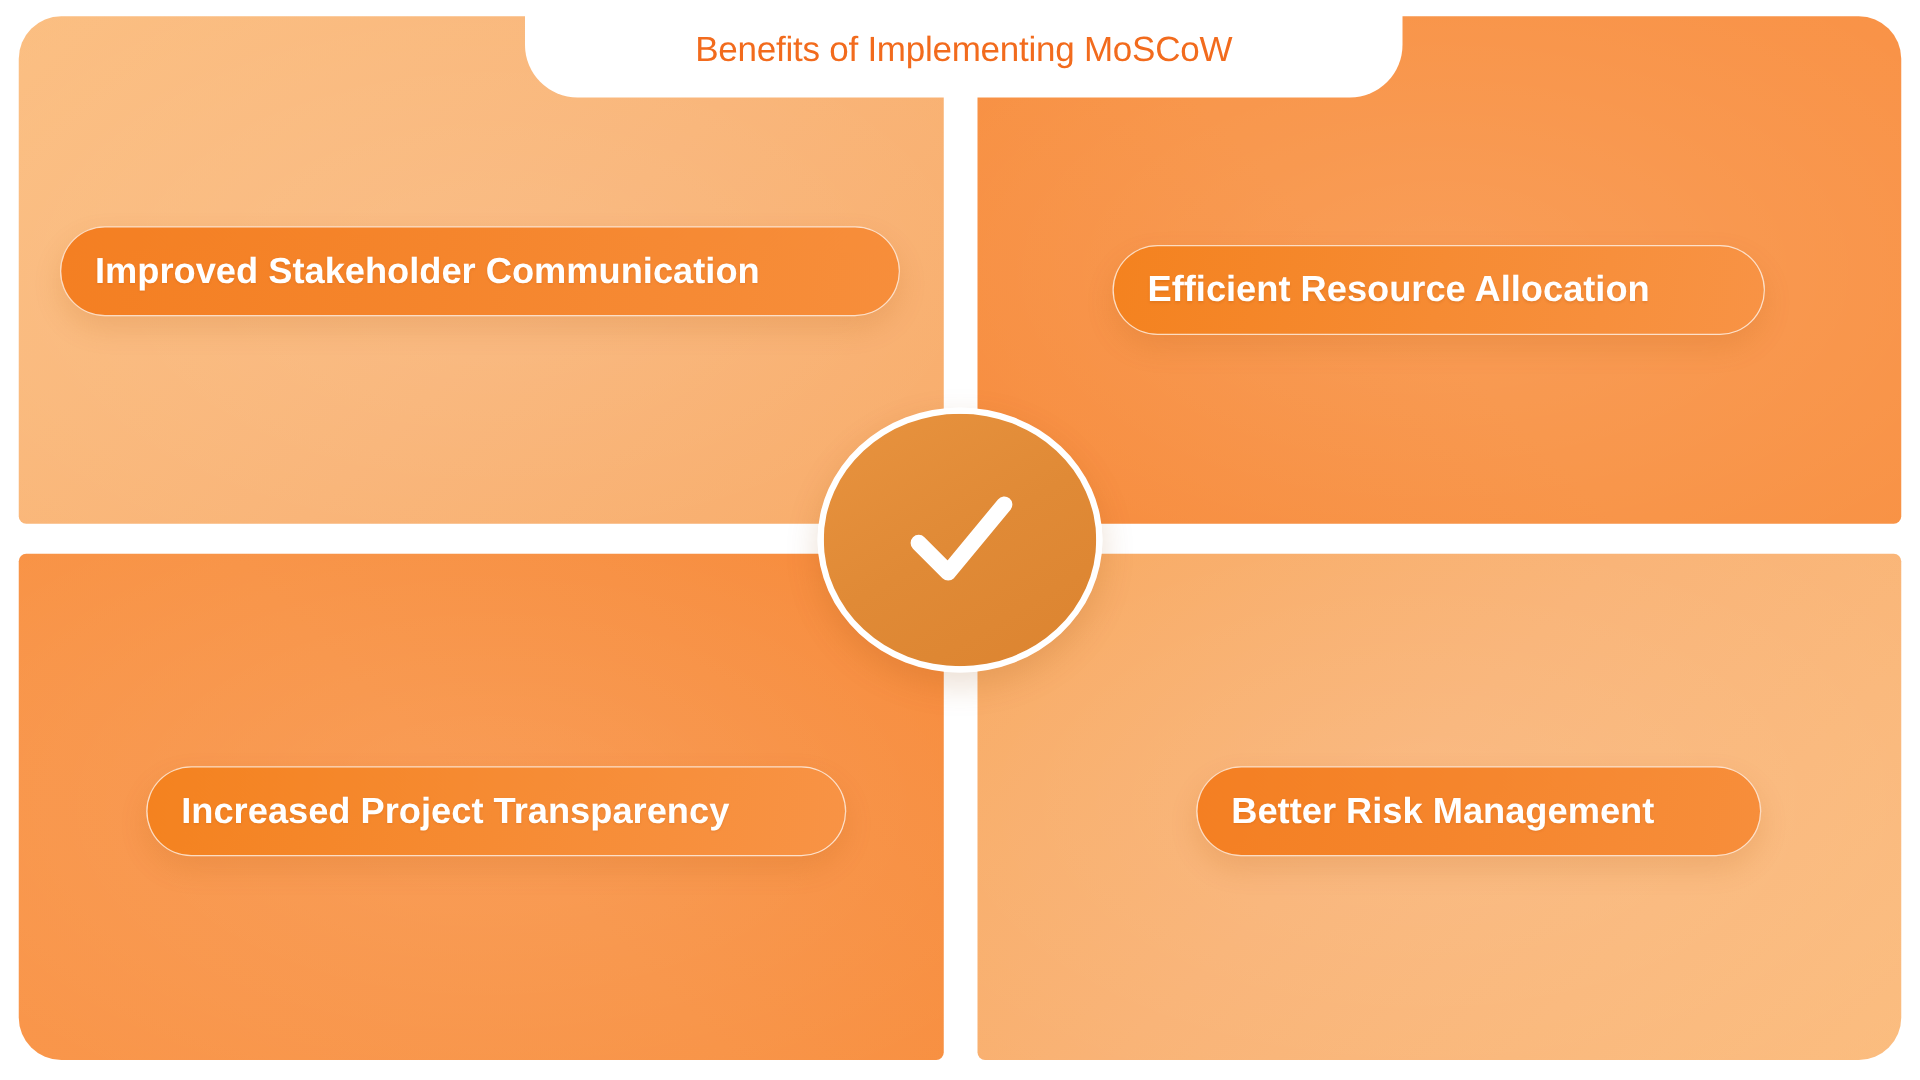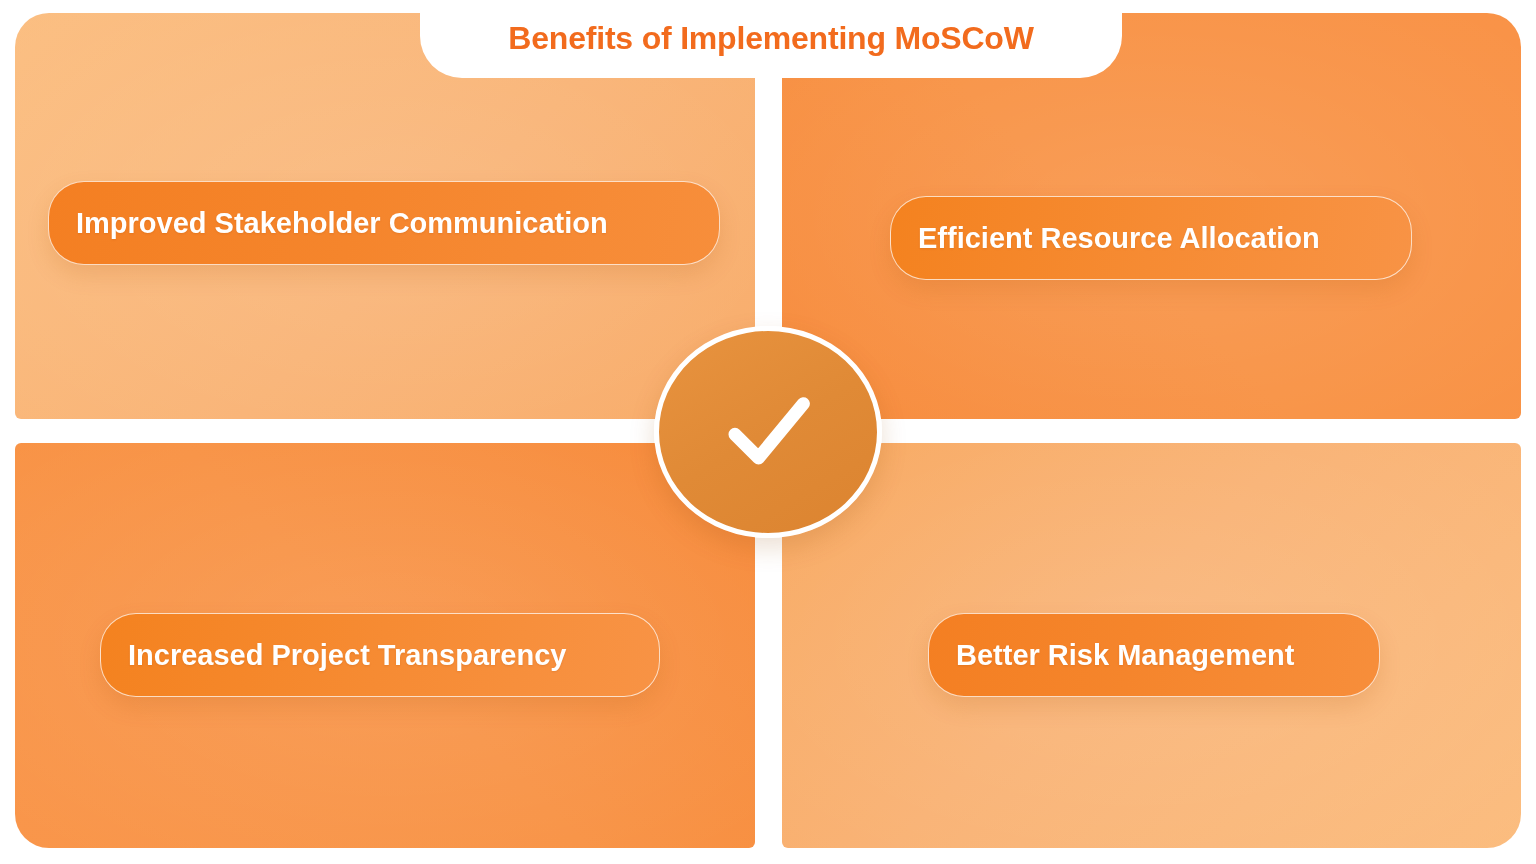--- a/index.html
+++ b/index.html
@@ -84,32 +84,32 @@
     background: #ffffff;
     border-radius: 0 0 42px 42px;
     display: flex;
     align-items: flex-end;
     justify-content: center;
     padding-bottom: 24px;
     box-sizing: border-box;
     z-index: 40;
   }
   #title-text {
-    font-size: 32px;
-    font-weight: bold;
+    font-size: 28px;
+    font-weight: normal;
     color: #f26b1d;
     letter-spacing: -0.2px;
     line-height: 1;
     white-space: nowrap;
   }
 
   
   .pill {
     position: absolute;
-    height: 84px;
+    height: 72px;
     border-radius: 36px;
     display: flex;
     align-items: center;
     box-sizing: border-box;
     padding: 0 27px;
     border: 1.6px solid rgba(255,255,255,0.72);
     box-shadow: 0 10px 22px rgba(180, 85, 10, 0.16);
     z-index: 20;
   }
   .pill-label {
@@ -125,22 +125,22 @@
   .pill.on-light {
     background: linear-gradient(100deg, #f47f22 0%, #f5852c 45%, #f78e3b 100%);
   }
   
   .pill.on-dark {
     background: linear-gradient(100deg, #f4821f 0%, #f68b33 50%, #f89345 100%);
   }
 
   #pill-tl { left: 48px;  top: 181px; width: 672px; }
   #pill-tr { left: 890px; top: 181px; width: 522px; margin-top: 15px; }
-  #pill-bl { left: 100px; top: 613px; width: 560px; }
-  #pill-br { left: 928px; top: 613px; width: 452px; }
+  #pill-bl { left: 117px; top: 613px; width: 560px; }
+  #pill-br { left: 957px; top: 613px; width: 452px; }
 
   
   #center-badge {
     position: absolute;
     left: 654px;
     top: 326px;
     width: 228px;
     height: 212px;
     border-radius: 50%;
     background: linear-gradient(150deg, #e8933f 0%, #e08a36 50%, #dc8430 100%);

